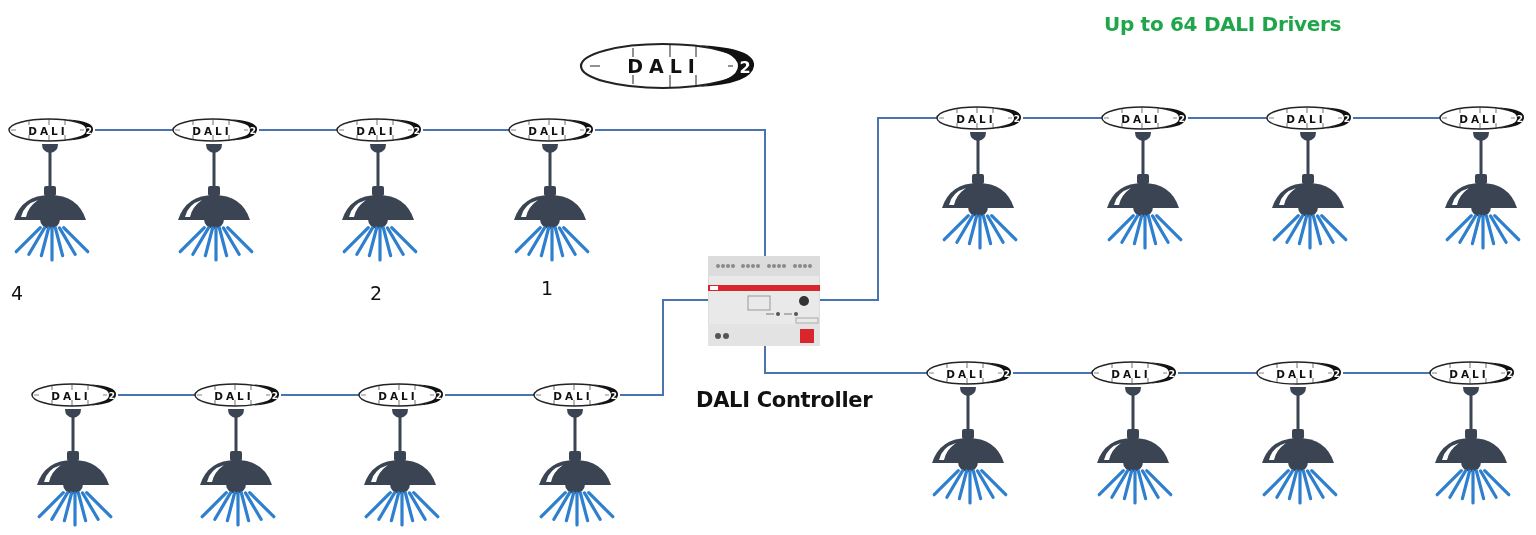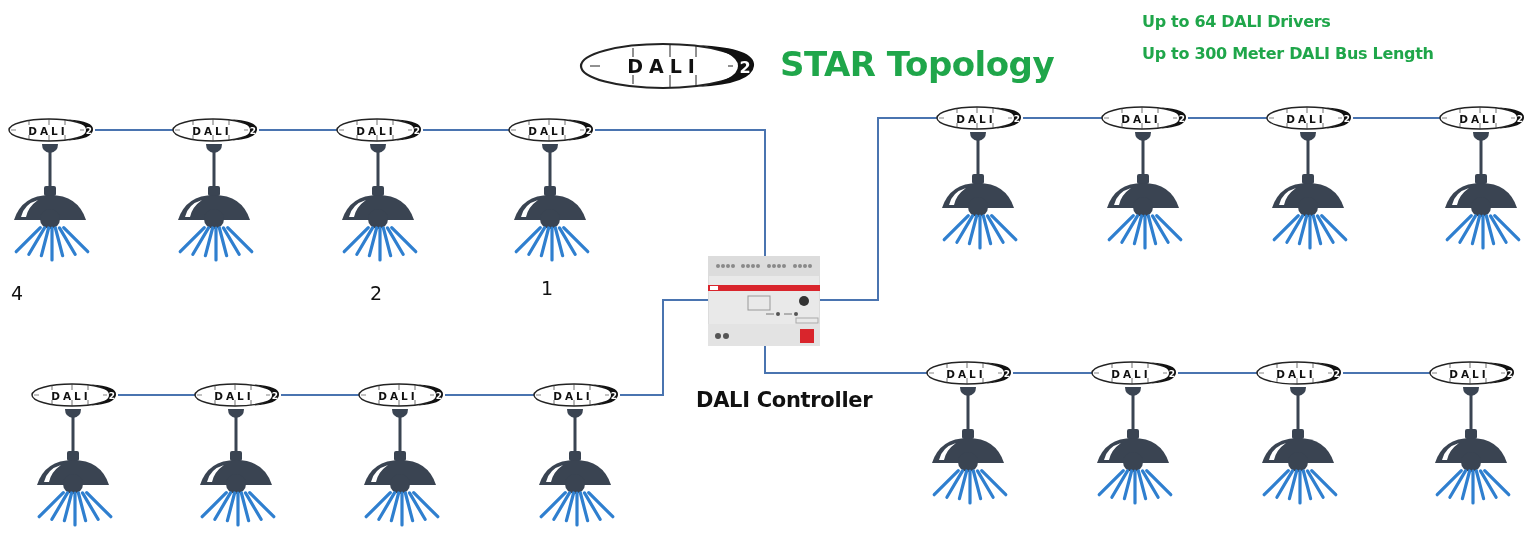--- a/index.html
+++ b/index.html
@@ -1,20 +1,20 @@
 <!DOCTYPE html>
 <html><head>
 <meta charset="utf-8">
 <style>
   html, body { margin:0; padding:0; background:#ffffff; }
   body { width:1536px; height:535px; position:relative; overflow:hidden; font-family:"Liberation Sans", sans-serif; }
   #canvas { position:absolute; left:0; top:0; width:1536px; height:535px; }
   .title { position:absolute; color:#1fa64a; font-weight:bold; font-family:"DejaVu Sans", sans-serif; white-space:nowrap; }
   .main-title { left:780px; top:44px; font-size:34px; letter-spacing:-0.5px; }
-  .info { left:1142px; font-size:16px; letter-spacing:-0.3px; }
+  .info { left:1104px; font-size:20px; letter-spacing:-0.3px; }
   .info1 { top:12px; }
   .info2 { top:44px; }
   .ctrl-label { position:absolute; left:684px; top:388px; font-size:21px; font-weight:bold; color:#111; font-family:"DejaVu Sans", sans-serif; white-space:nowrap; letter-spacing:-0.3px;margin-left:12px; }
   .num { position:absolute; font-size:19px; color:#111; font-family:"DejaVu Sans", sans-serif; }
 </style>
 </head>
 <body>
 
 <div id="canvas">
   <svg id="wires" width="1536" height="535" style="position:absolute;left:0;top:0;">
@@ -48,23 +48,21 @@
     <line x1="12" y1="26" x2="155" y2="26" stroke="#222" stroke-width="1"></line>
     <rect x="16" y="15" width="140" height="22" fill="none"></rect>
     <line x1="55" y1="8" x2="55" y2="44" stroke="#222" stroke-width="1"></line>
     <line x1="92" y1="5" x2="92" y2="47" stroke="#222" stroke-width="1"></line>
     <line x1="118" y1="6" x2="118" y2="46" stroke="#222" stroke-width="1"></line>
     <rect x="22" y="17" width="128" height="18" fill="#fff"></rect>
     <text x="86" y="33" text-anchor="middle" font-family="DejaVu Sans, sans-serif" font-weight="bold" font-size="19" letter-spacing="6" fill="#111">DALI</text>
     <text x="167" y="33" text-anchor="middle" font-family="DejaVu Sans, sans-serif" font-weight="bold" font-size="16" fill="#fff">2</text>
   </svg>
 
-  <div class="title main-title">STAR Topology</div>
   <div class="title info info1">Up to 64 DALI Drivers</div>
-  <div class="title info info2">Up to 300 Meter DALI Bus Length</div>
 
   <svg style="position:absolute;left:708px;top:256px;" width="112" height="90" viewBox="0 0 112 90">
     <rect x="0" y="0" width="112" height="90" fill="#e9e9e9" stroke="#cfcfcf"></rect>
     <rect x="0" y="0" width="112" height="20" fill="#dcdcdc"></rect>
     <g fill="#8a8a8a">
       <circle cx="10" cy="10" r="2"></circle>
         <circle cx="15" cy="10" r="2"></circle>
         <circle cx="20" cy="10" r="2"></circle>
         <circle cx="25" cy="10" r="2"></circle>
       <circle cx="35" cy="10" r="2"></circle>

